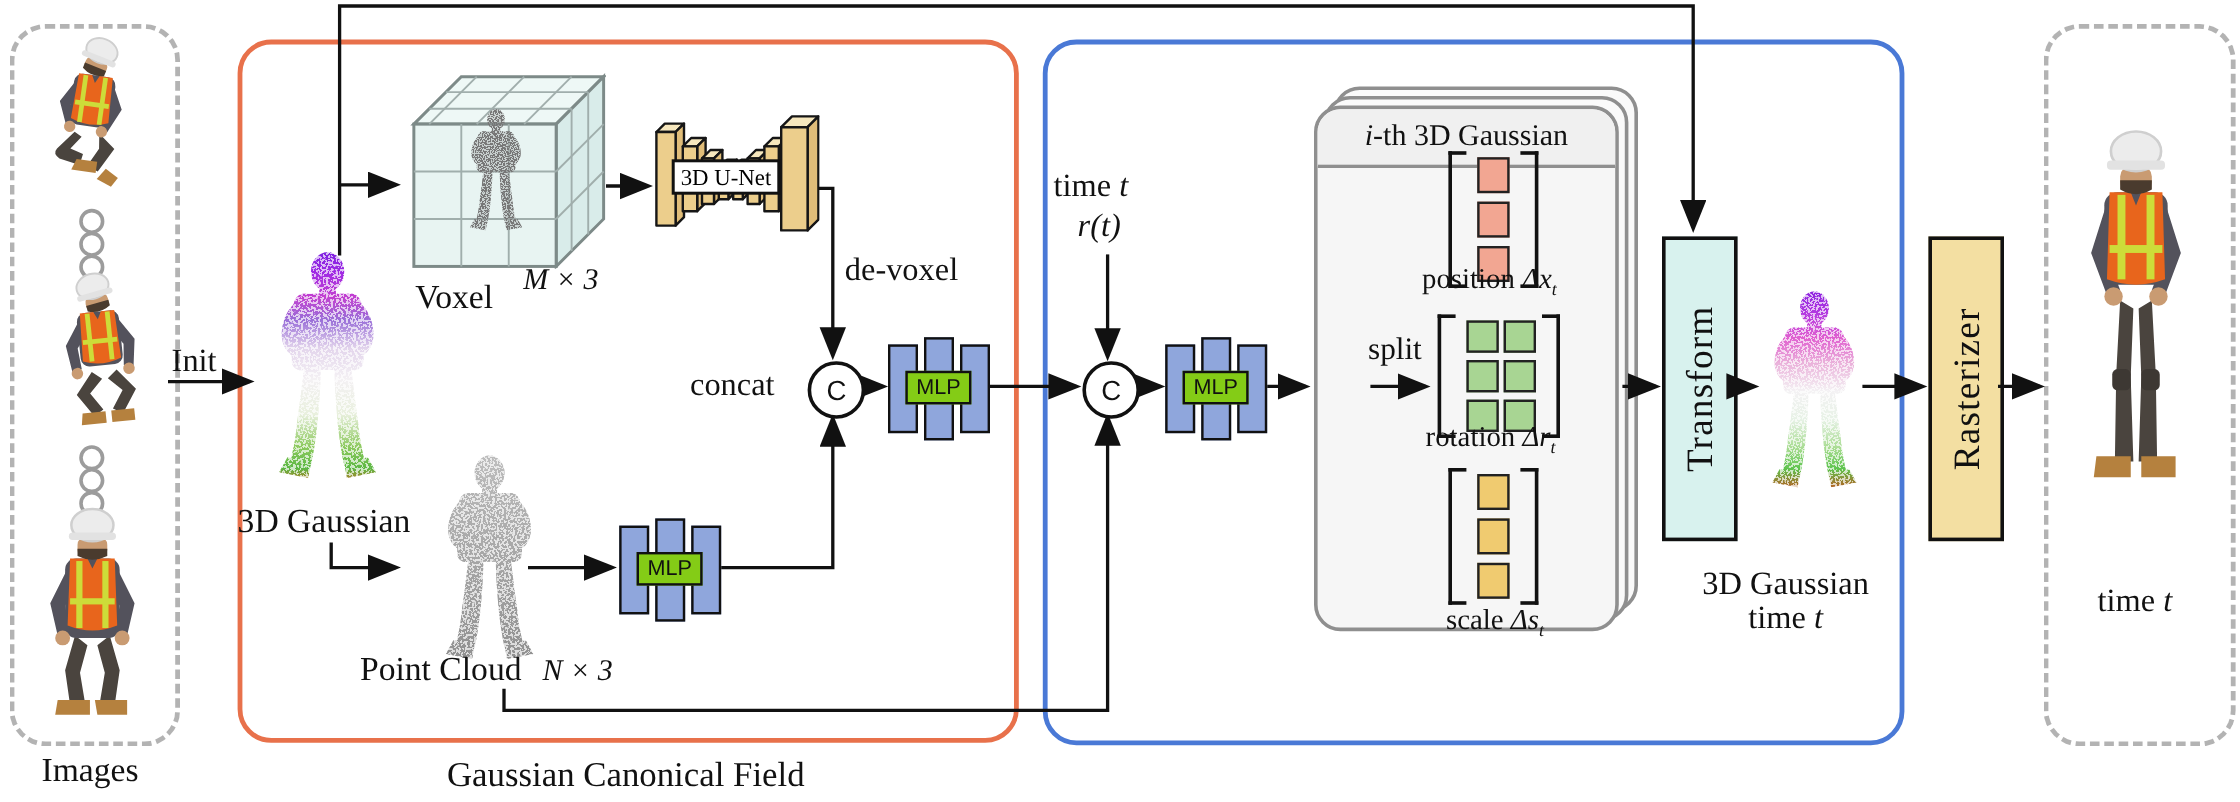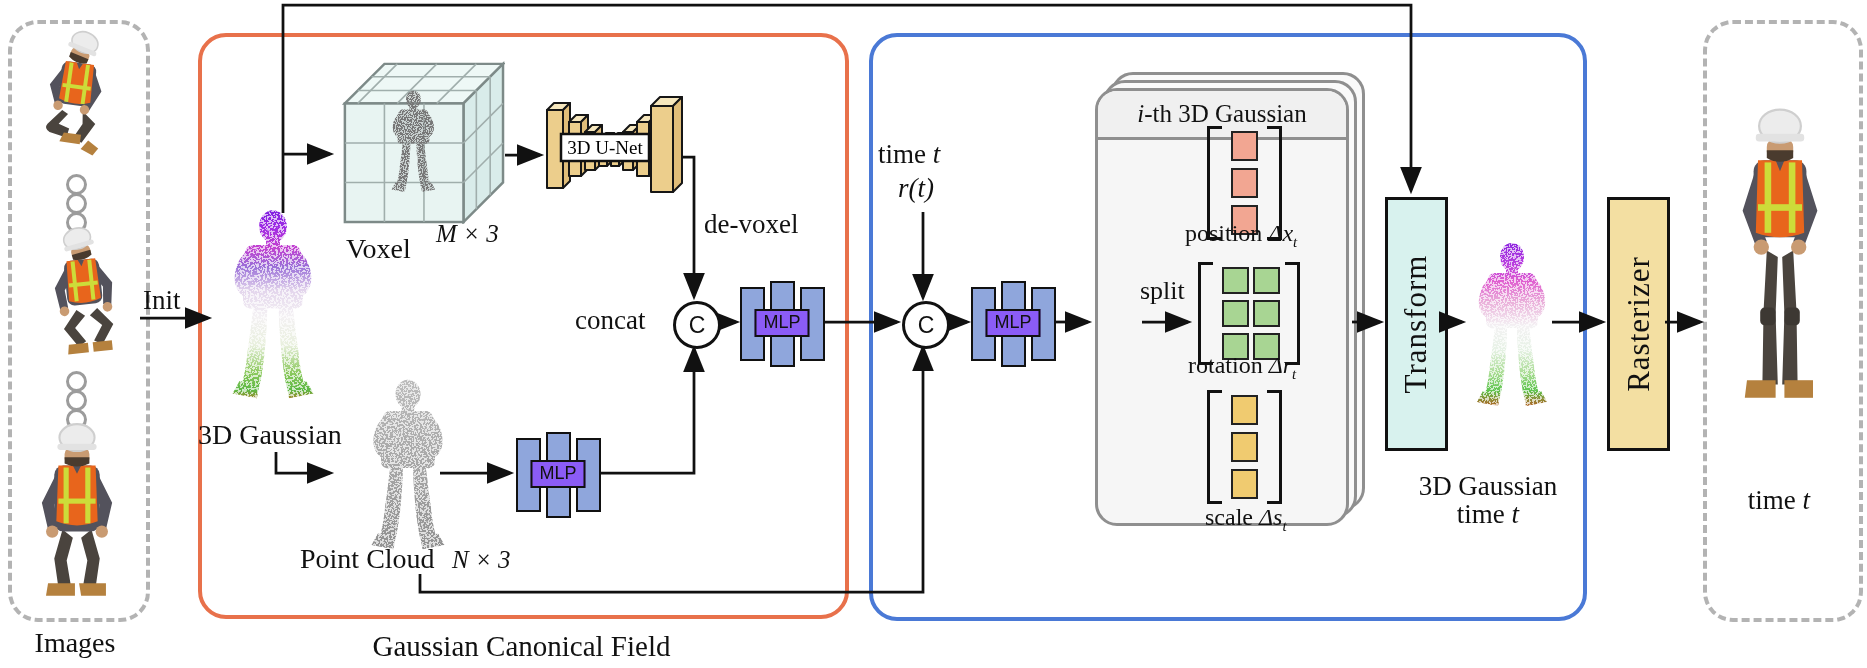--- a/index.html
+++ b/index.html
@@ -15,21 +15,21 @@
   
   .canonbox{border:4px solid #e8714b;border-radius:28px;}
   .defobox{border:4px solid #4a79d6;border-radius:28px;}
   
   .mlp{width:84px;height:84px;z-index:40;}
   .mlp .bar{position:absolute;width:21px;background:#8fa6dc;border:2.5px solid #111;}
   .mlp .b1{left:0;top:6px;height:70px;}
   .mlp .b2{left:30px;top:0;height:82px;}
   .mlp .b3{left:60px;top:6px;height:70px;}
   .mlp .tag{position:absolute;left:50%;top:50%;transform:translate(-50%,-50%);
-            background:#8b5cf6;border:2.5px solid #111;padding:1px 7px 2px;
+            background:#84cc16;border:2.5px solid #111;padding:1px 7px 2px;
             font-family:"Liberation Sans",sans-serif;font-size:18px;z-index:5;}
   
   .ccirc{width:42px;height:42px;border:3.5px solid #111;border-radius:50%;background:#fff;
          display:flex;align-items:center;justify-content:center;z-index:60;
          font-family:"Liberation Sans",sans-serif;font-size:23px;}
   
   .vbox{width:57px;height:248px;border:3px solid #111;display:flex;align-items:center;
         justify-content:center;z-index:30;}
   .vbox .vtext{transform:rotate(-90deg);white-space:nowrap;font-size:31px;letter-spacing:1px;}
   .tfill{background:#d8f2ee;}

